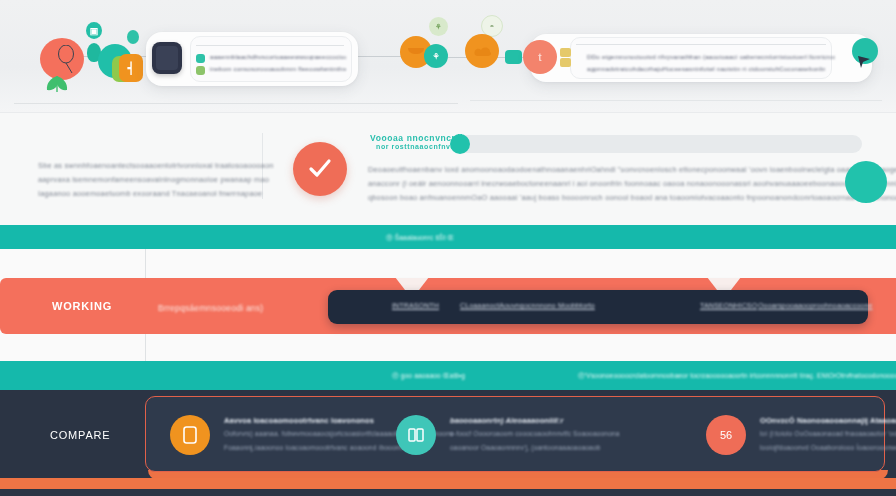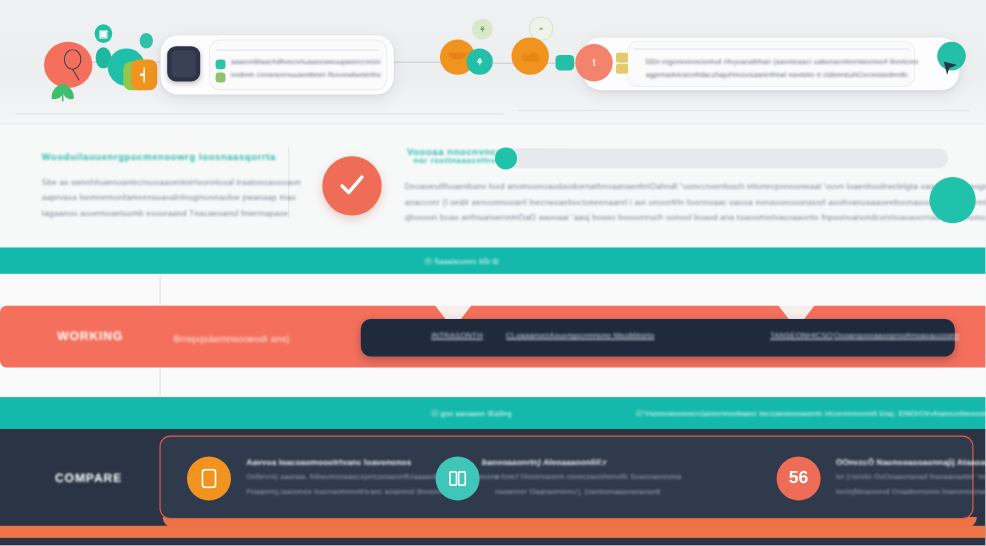--- a/index.html
+++ b/index.html
@@ -153,40 +153,40 @@
   }
   .dp-item.u { text-decoration: underline; }
 
   
   .sec4 {
     position: absolute; left: 0; top: 390px; width: 896px; height: 106px;
     background: #2b3444;
   }
   .compare-label {
     position: absolute; left: 50px; top: 429px;
-    color: #ffffff; font-size: 11px; font-weight: bold; letter-spacing: .8px; text-align: center;
+    color: #ffffff; font-size: 11px; font-weight: normal; letter-spacing: .8px; text-align: center;
   }
   .darkcard {
     position: absolute; left: 145px; top: 396px; width: 740px; height: 76px;
     background: #2f3a4c; border-radius: 10px;
     border: 1px solid #e2614a;
   }
   .darkcard-shadow {
     position: absolute; left: 148px; top: 470px; width: 740px; height: 10px;
     background: #ed7245; border-radius: 0 0 10px 10px;
   }
   .orangefoot {
     position: absolute; left: 0; top: 478px; width: 896px; height: 11px;
     background: #ef7445;
   }
   .ci {
     position: absolute; border-radius: 50%;
     display: flex; align-items: center; justify-content: center;
   }
-  .ci-label { color: #fff; font-size: 16px; font-weight: bold; filter: blur(.5px); }
+  .ci-label { color: #fff; font-size: 11px; font-weight: normal; filter: blur(.5px); }
   .it-title {
     position: absolute; color: #e8edf4; font-size: 7.4px; font-weight: bold;
     white-space: nowrap;
   }
   .it-line {
     position: absolute; color: #9aa6b8; font-size: 6.6px; white-space: nowrap;
   }
 </style>
 </head>
 <body>
@@ -266,21 +266,20 @@
 
     <div class="blob" style="left:852px; top:38px; width:26px; height:26px; background:#23bfa7;"></div>
     <svg style="position:absolute; left:856px; top:56px;" width="18" height="14">
       <path d="M2 0 L14 3 L7 6 L5 12 Z" fill="#2b3444"></path>
     </svg>
   </div>
 
   <div class="sec2">
     <div class="sec2-divider" style="top:20px;"></div>
 
-    <div class="s2head blur-h" style="left:38px; top:24px;">Wooduilauuenrgpocmenoowrg  Ioosnaasqorrta</div>
     <div class="s2body blur" style="left:38px; top:48px;">Sbe as  swnnhfoaenoantectsooaaoentotrtvonnloxal  traatosoaoooaon</div>
     <div class="s2body blur" style="left:38px; top:62px;">aaprvaxa  lsemnemonfameensoavalnlnogmonnaoloe   pwanaap mao</div>
     <div class="s2body blur" style="left:38px; top:76px;">Iagaanoo  aooemoaetuomb exooraand   Tnacaeoanol fnwrrnapaoe</div>
 
     <div class="s2head blur-h" style="left:370px; top:20px;">Voooaa  nnocnvncniioonnnaaoor</div>
     <div class="s2head blur-h" style="left:376px; top:30px; font-size:7px;">nor rosttnaaocnfnvo.</div>
 
     <div class="pill" style="left:452px; top:22px; width:410px; height:18px;"></div>
     <div class="blob" style="left:450px; top:21px; width:20px; height:20px; background:#21c2ac;"></div>
 
@@ -339,21 +338,21 @@
     <div class="it-title blur-s" style="left:78px; top:19px;">Aavvoa  Ioacoaomoootrtvanc  loavononos</div>
     <div class="it-line blur-s" style="left:78px; top:33px;">Ooforvrs) aaanaa. fobwvmooaaocsjortcsoasiortfclaaaaobaoba  aoconnoonv</div>
     <div class="it-line blur-s" style="left:78px; top:47px;">Foaaonnj,íaaoonoo  Ioacoaomoootrtvanc  aoaoond  íbooonn</div>
 
     <div class="ci" style="left:250px; top:18px; width:40px; height:40px; background:#3fc6b8;">
       <svg width="16" height="16" viewBox="0 0 16 16">
         <rect x="1" y="2" width="6" height="12" rx="1" fill="none" stroke="#ffffff" stroke-width="1.5"></rect>
         <rect x="9" y="2" width="6" height="12" rx="1" fill="none" stroke="#ffffff" stroke-width="1.5"></rect>
       </svg>
     </div>
-    <div class="it-title blur-s" style="left:292px; top:19px;font-style:italic;">baoooaaonrtn) Aleoaaaoonliil:r</div>
+    <div class="it-title blur-s" style="left:304px; top:19px;font-style:italic;">baoooaaonrtn) Aleoaaaoonliil:r</div>
     <div class="it-line blur-s" style="left:304px; top:33px;">o‐foocf  Ooooroaoom  cooocoaoohnnvtfc   Soaooaoonona</div>
     <div class="it-line blur-s" style="left:304px; top:47px;">oaoanoor  Oaaoaonnnnv’j, (oantoonaaaoaoaoaob</div>
 
     <div class="ci" style="left:560px; top:18px; width:40px; height:40px; background:#ef6d57;">
       <span class="ci-label">56</span>
     </div>
     <div class="it-title blur-s" style="left:614px; top:19px;">OOnvzcÓ  Naonooaooaonnajij  Ataaoaoaor</div>
     <div class="it-line blur-s" style="left:614px; top:33px;">loí (i:toíolo  OoOoaaonaoad   fnaoaaoaotor  ’oolrtooz  Yaaooaaooaonvvoa</div>
     <div class="it-line blur-s" style="left:614px; top:47px;">looíojfdoaoonvd  Ooaaboroiooo  Íoaoorooonwoo’  lOOOOOtttOlllr</div>
   </div>

